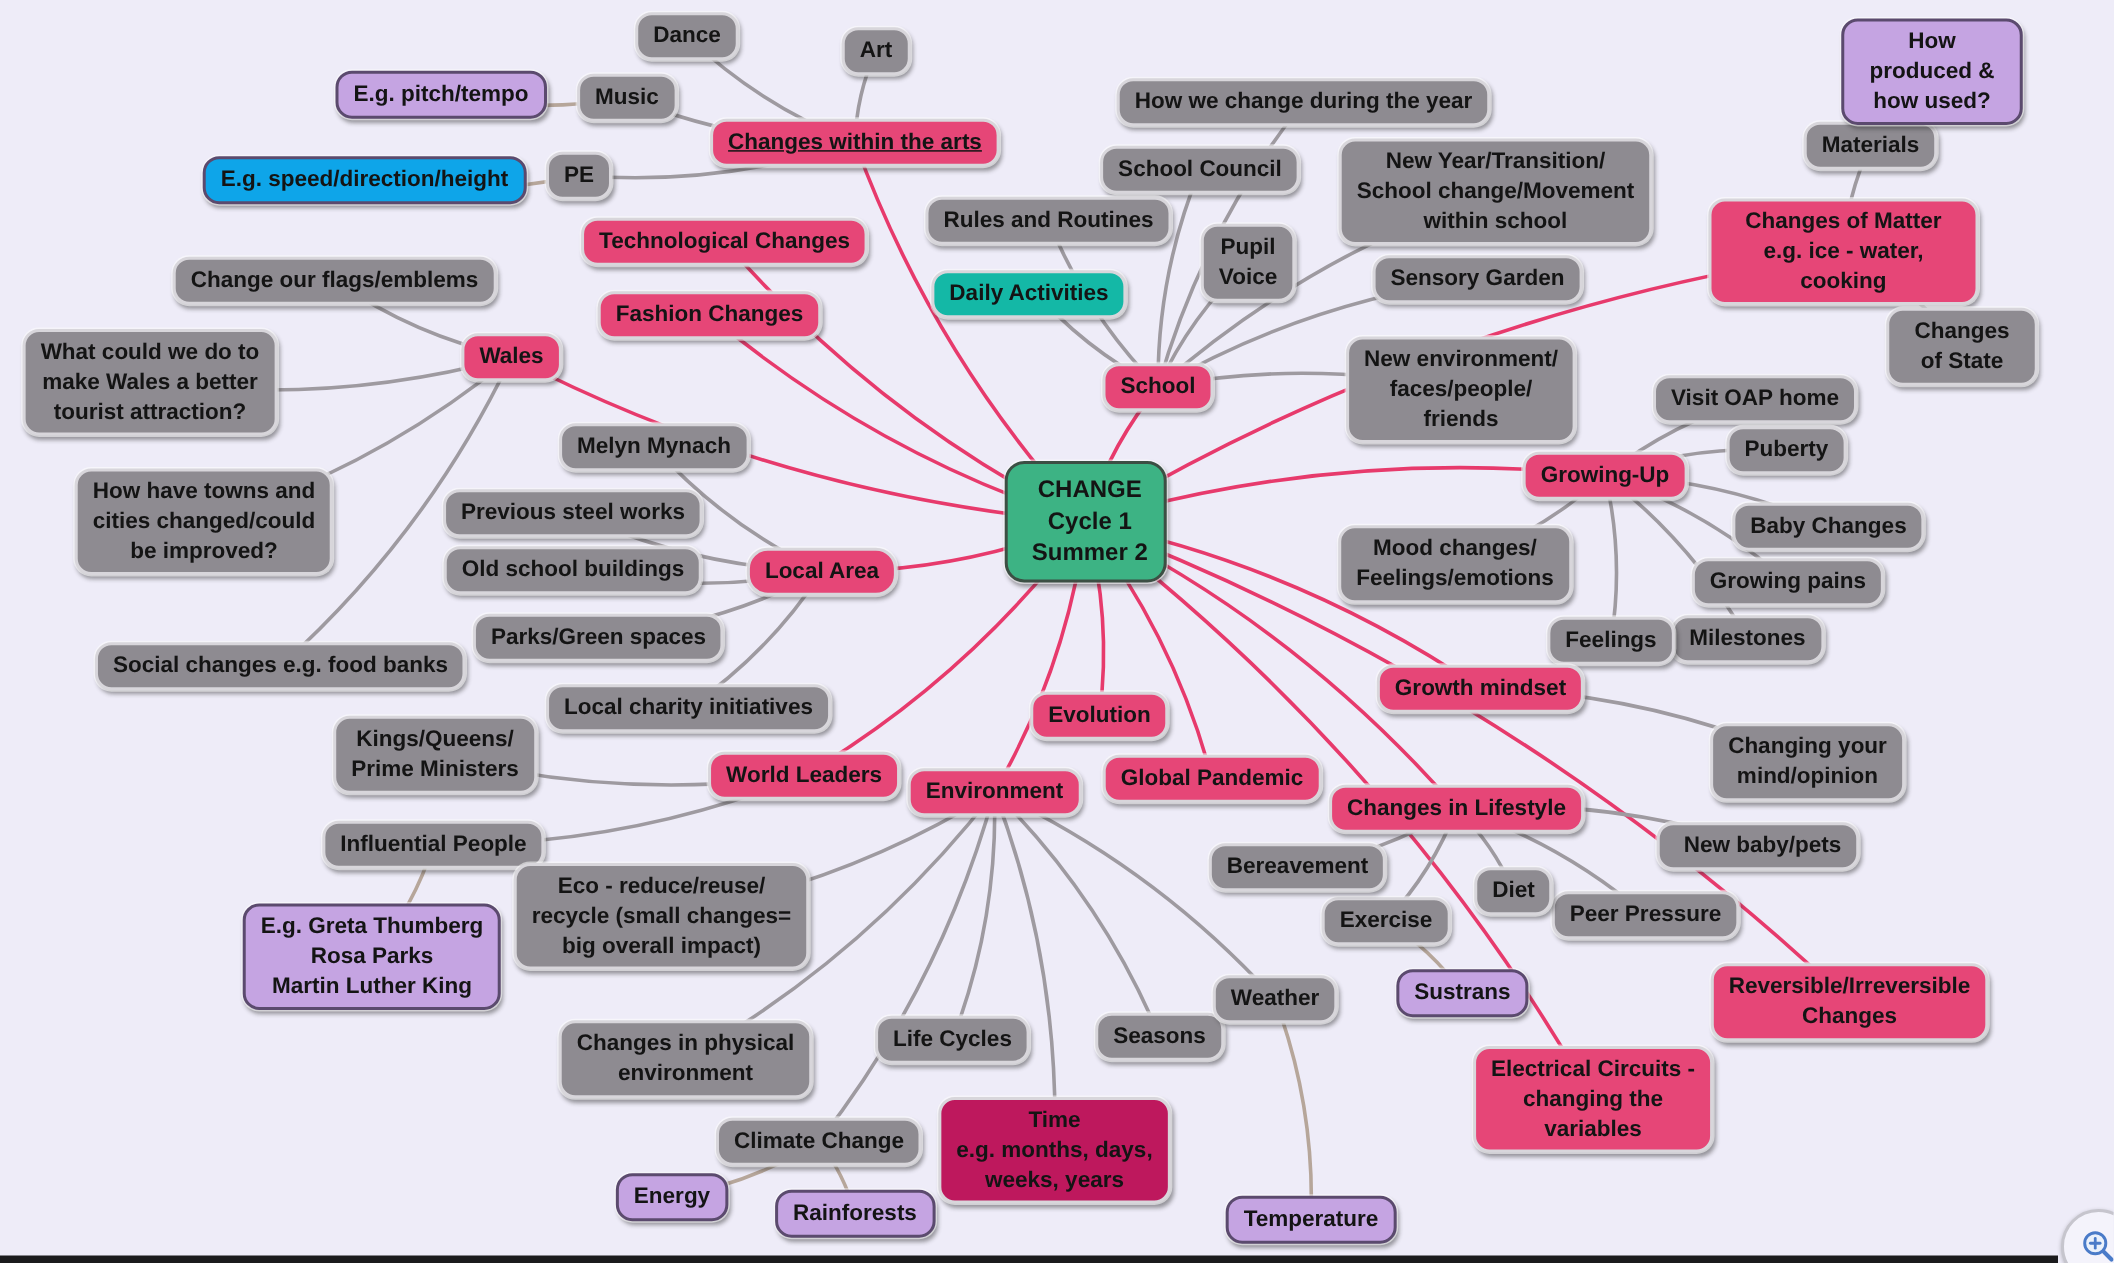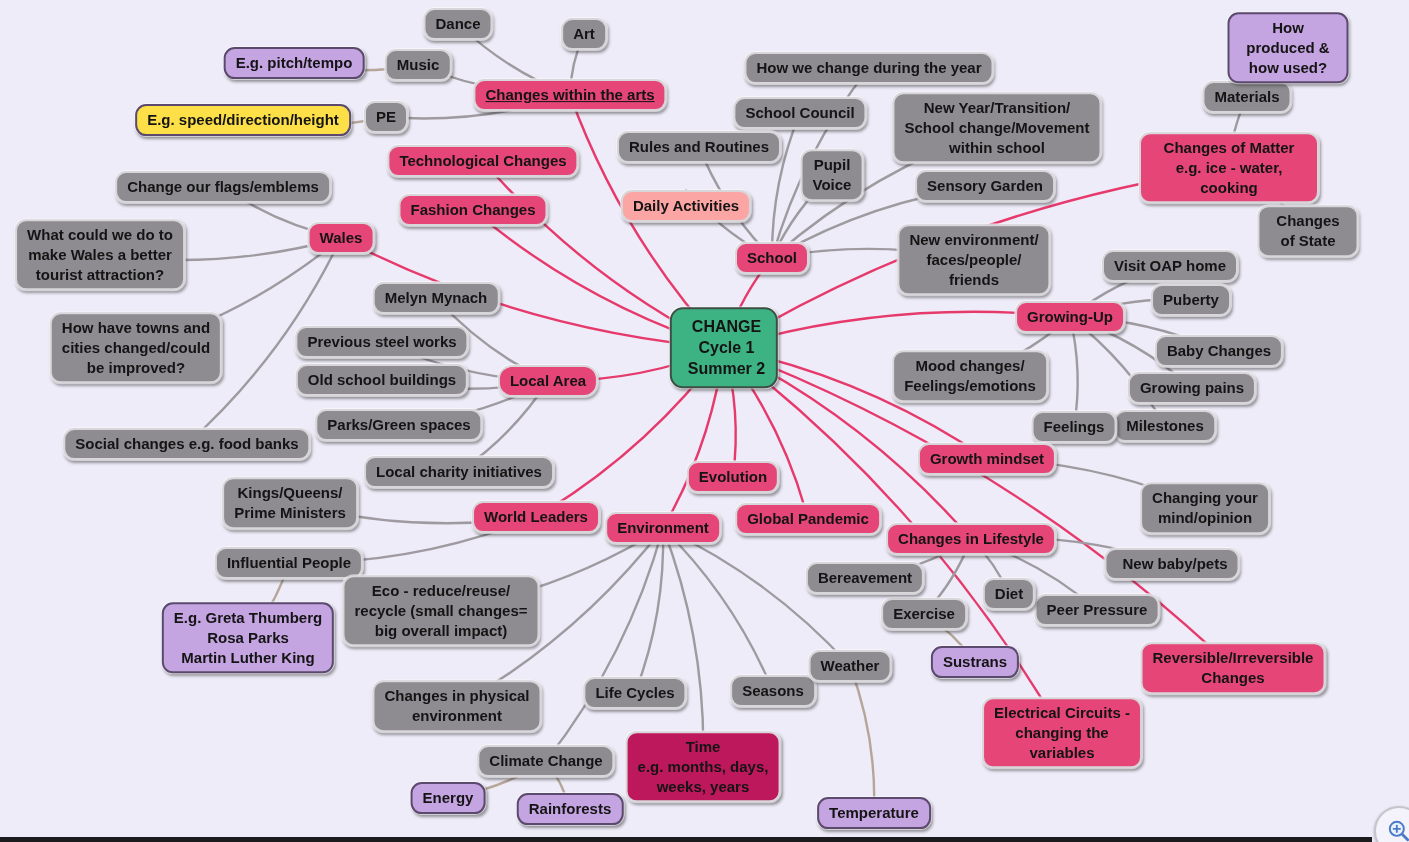--- a/index.html
+++ b/index.html
@@ -107,28 +107,28 @@
 
 <div class="node kind-center" style="left: 724px; top: 348px; background: rgb(61, 179, 132); padding-left: 16px;">CHANGE
 Cycle 1
 Summer 2</div>
     <div class="node kind-main" style="left: 570px; top: 95px; background: rgb(230, 70, 119); text-decoration: underline;">Changes within the arts</div>
     <div class="node kind-sub" style="left: 458px; top: 24px; background: rgb(142, 139, 145);">Dance</div>
     <div class="node kind-sub" style="left: 584px; top: 34px; background: rgb(142, 139, 145);">Art</div>
     <div class="node kind-sub" style="left: 418px; top: 65px; background: rgb(142, 139, 145);">Music</div>
     <div class="node kind-leaf" style="left: 294px; top: 63px; background: rgb(197, 164, 226);">E.g. pitch/tempo</div>
     <div class="node kind-sub" style="left: 386px; top: 117px; background: rgb(142, 139, 145);">PE</div>
-    <div class="node kind-leaf" style="left: 243px; top: 120px; background: #fde047; text-align: center;">E.g. speed/direction/height</div>
+    <div class="node kind-leaf" style="left: 243px; top: 120px; background: #0ea5e9; text-align: center;">E.g. speed/direction/height</div>
     <div class="node kind-main" style="left: 483px; top: 161px; background: rgb(230, 70, 119);">Technological Changes</div>
     <div class="node kind-main" style="left: 473px; top: 210px; background: rgb(230, 70, 119);">Fashion Changes</div>
     <div class="node kind-main" style="left: 772px; top: 258px; background: rgb(230, 70, 119);">School</div>
     <div class="node kind-sub" style="left: 869px; top: 68px; background: rgb(142, 139, 145);">How we change during the year</div>
     <div class="node kind-sub" style="left: 800px; top: 113px; background: rgb(142, 139, 145);">School Council</div>
     <div class="node kind-sub" style="left: 699px; top: 147px; background: rgb(142, 139, 145);">Rules and Routines</div>
-    <div class="node kind-sub" style="left: 686px; top: 206px; background: #fca5a5;">Daily Activities</div>
+    <div class="node kind-sub" style="left: 686px; top: 196px; background: #14b8a6;">Daily Activities</div>
     <div class="node kind-sub" style="left: 832px; top: 175px; background: rgb(142, 139, 145);">Pupil
 Voice</div>
     <div class="node kind-sub" style="left: 997px; top: 128px; background: rgb(142, 139, 145);">New Year/Transition/
 School change/Movement
 within school</div>
     <div class="node kind-sub" style="left: 985px; top: 186px; background: rgb(142, 139, 145);">Sensory Garden</div>
     <div class="node kind-sub" style="left: 974px; top: 260px; background: rgb(142, 139, 145);">New environment/
 faces/people/
 friends</div>
     <div class="node kind-main" style="left: 1229px; top: 168px; background: rgb(230, 70, 119);">Changes of Matter

